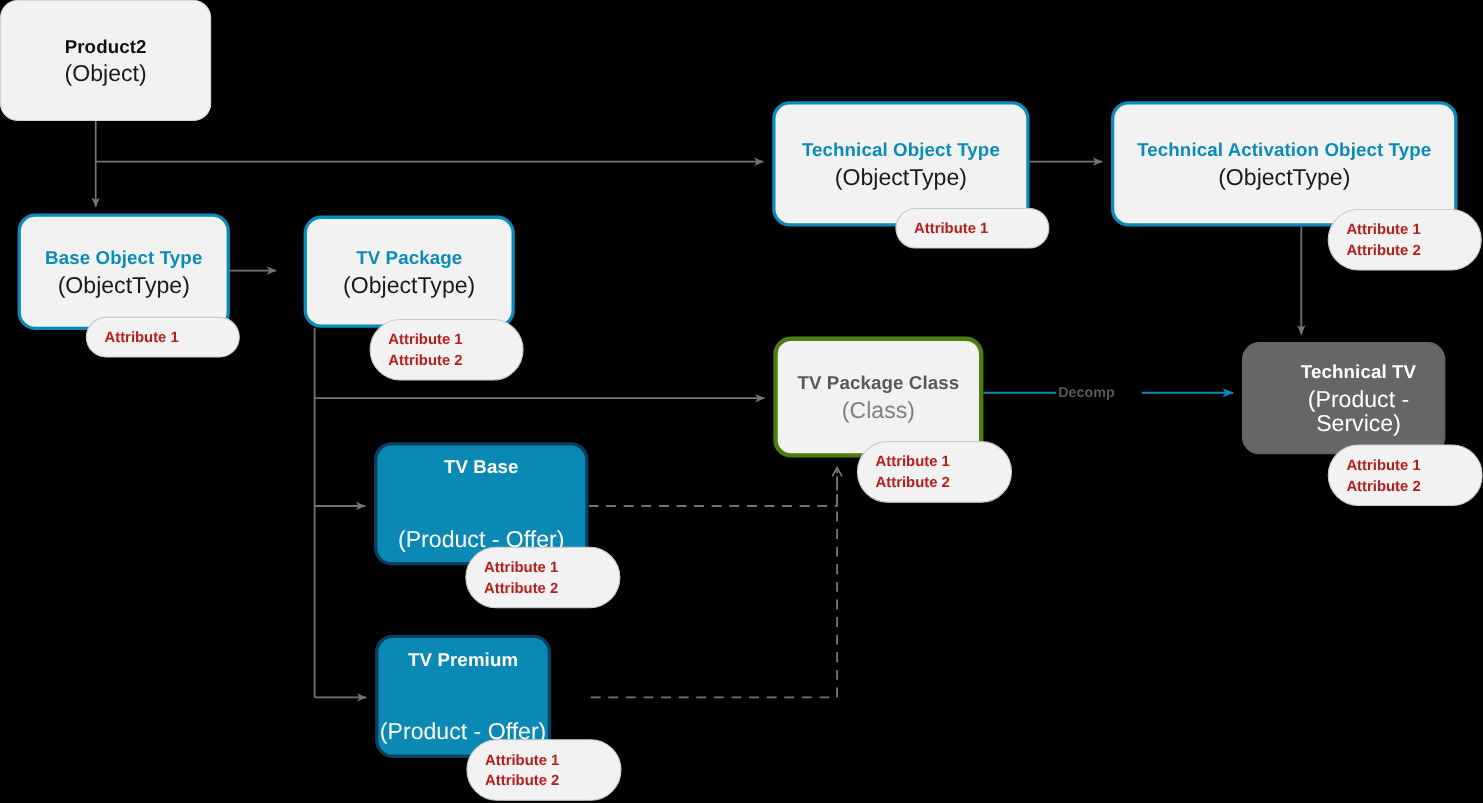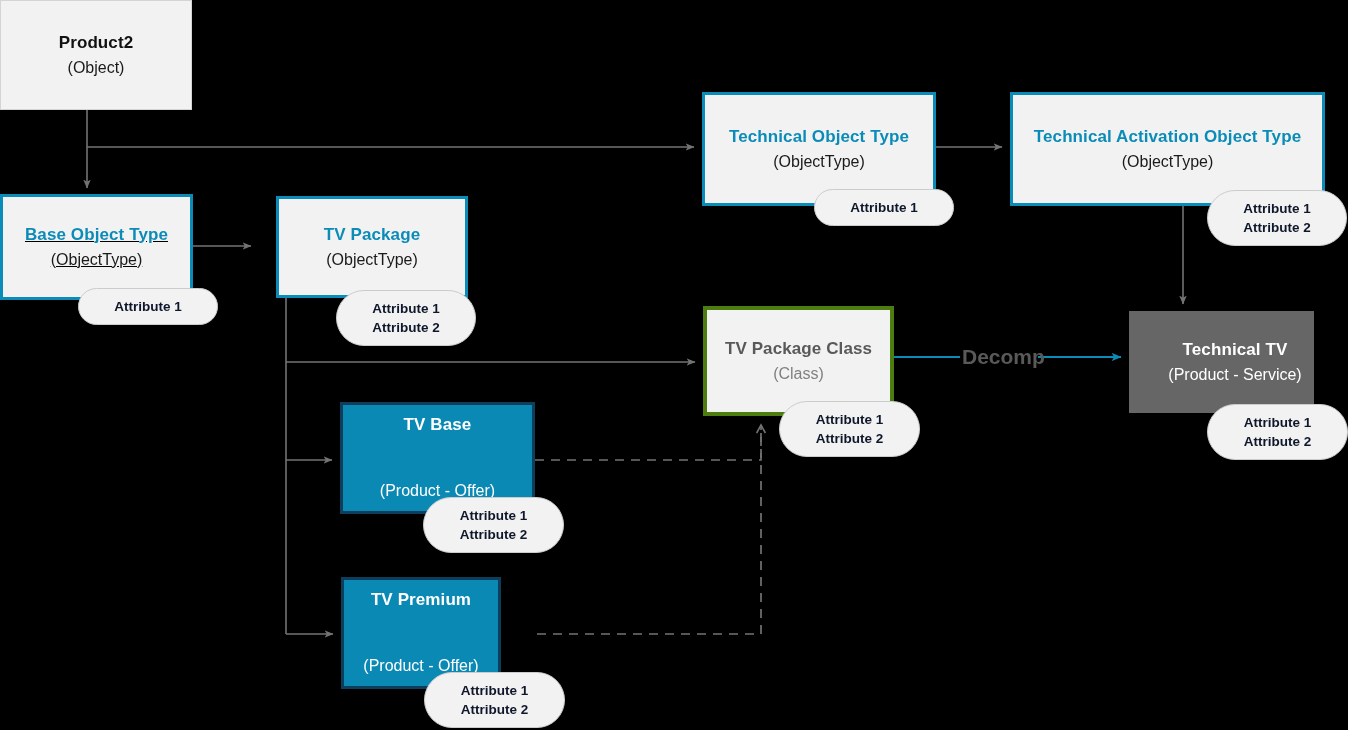--- a/index.html
+++ b/index.html
@@ -29,29 +29,30 @@
   }
   .node {
     position: absolute;
     box-sizing: border-box;
     display: flex;
     flex-direction: column;
     align-items: center;
     justify-content: center;
     text-align: center;
     z-index: 3;
+    border-radius: 16px;
   }
   .node .title {
     font-weight: bold;
     font-size: 17px;
     line-height: 22px;
     letter-spacing: 0.1px;
   }
   .node .subtitle {
-    font-size: 16px;
+    font-size: 21px;
     line-height: 22px;
     margin-top: 3px;
   }
   
   .n-plain {
     background: #f2f2f2;
     border: 1px solid #d4d4d4;
   }
   .n-plain .title { color: #111111; }
   .n-plain .subtitle { color: #1a1a1a; }
@@ -91,35 +92,35 @@
 
   
   .pill {
     position: absolute;
     box-sizing: border-box;
     background: #f2f2f2;
     border: 1px solid #cccccc;
     border-radius: 999px;
     display: flex;
     flex-direction: column;
-    align-items: center;
+    align-items: flex-start;
     justify-content: center;
-    color: #0f172a;
+    color: #b91c1c;
     font-size: 13.5px;
     font-weight: bold;
     line-height: 19px;
     z-index: 5;
     padding: 1px 16px;
   }
   
   .edge-label {
     position: absolute;
     z-index: 4;
     color: #595959;
-    font-size: 21px;
+    font-size: 13px;
     font-weight: bold;
     line-height: 18px;
     white-space: nowrap;
   }
 </style>
 </head>
 <body>
 
 <div id="canvas">
 
@@ -174,21 +175,21 @@
     <path d="M1038,357 L1121,357" fill="none" stroke="#0b8cb8" stroke-width="1.8" marker-end="url(#arrow-blue)"></path>
   </svg>
 
   <div class="edge-label" style="left:962px; top:348px;">Decomp</div>
 
   <div class="node n-plain" style="left:0px; top:0px; width:192px; height:110px;">
     <div class="title">Product2</div>
     <div class="subtitle">(Object)</div>
   </div>
 
-  <div class="node n-objtype" style="left:0px; top:194px; width:193px; height:106px;text-decoration:underline;">
+  <div class="node n-objtype" style="left:16px; top:194px; width:193px; height:106px;">
     <div class="title">Base Object Type</div>
     <div class="subtitle">(ObjectType)</div>
   </div>
 
   <div class="node n-objtype" style="left:276px; top:196px; width:192px; height:102px;">
     <div class="title">TV Package</div>
     <div class="subtitle">(ObjectType)</div>
   </div>
 
   <div class="node n-objtype" style="left:702px; top:92px; width:234px; height:114px;">

